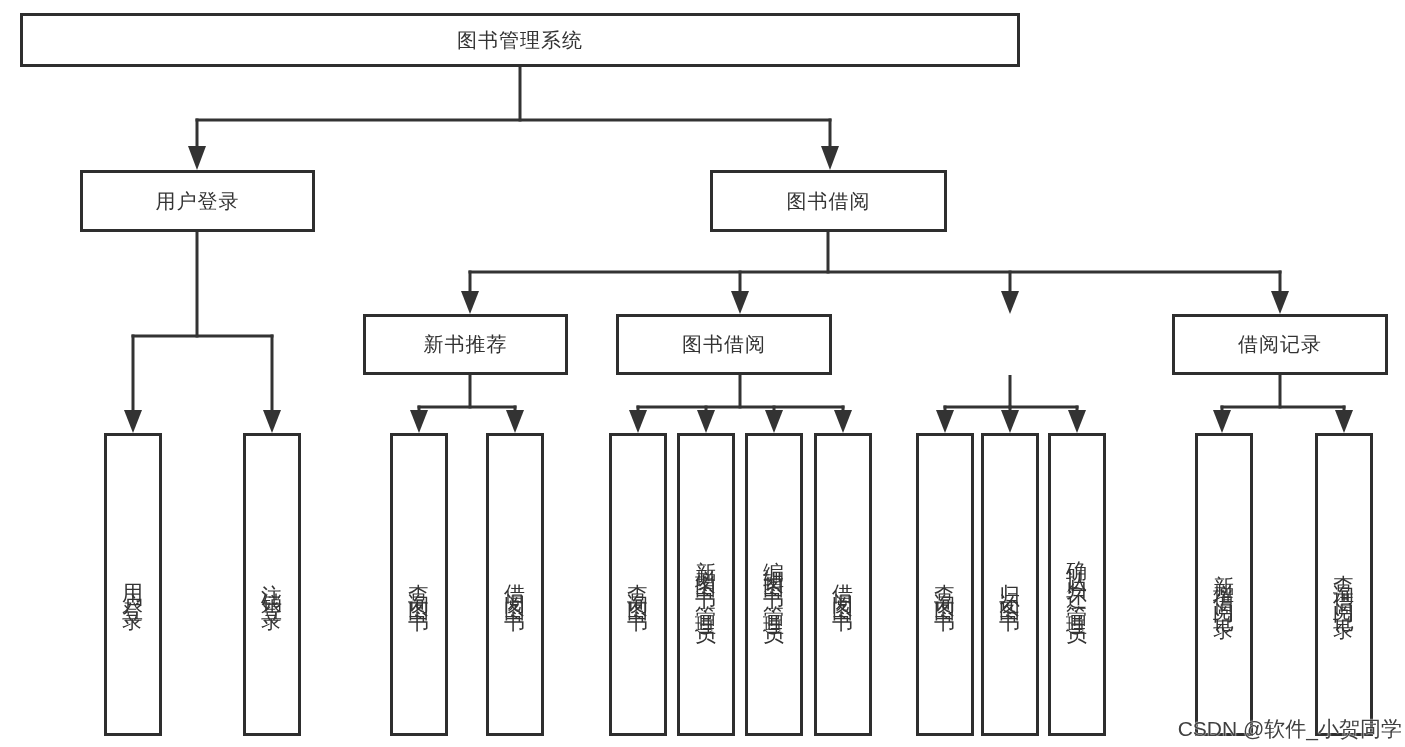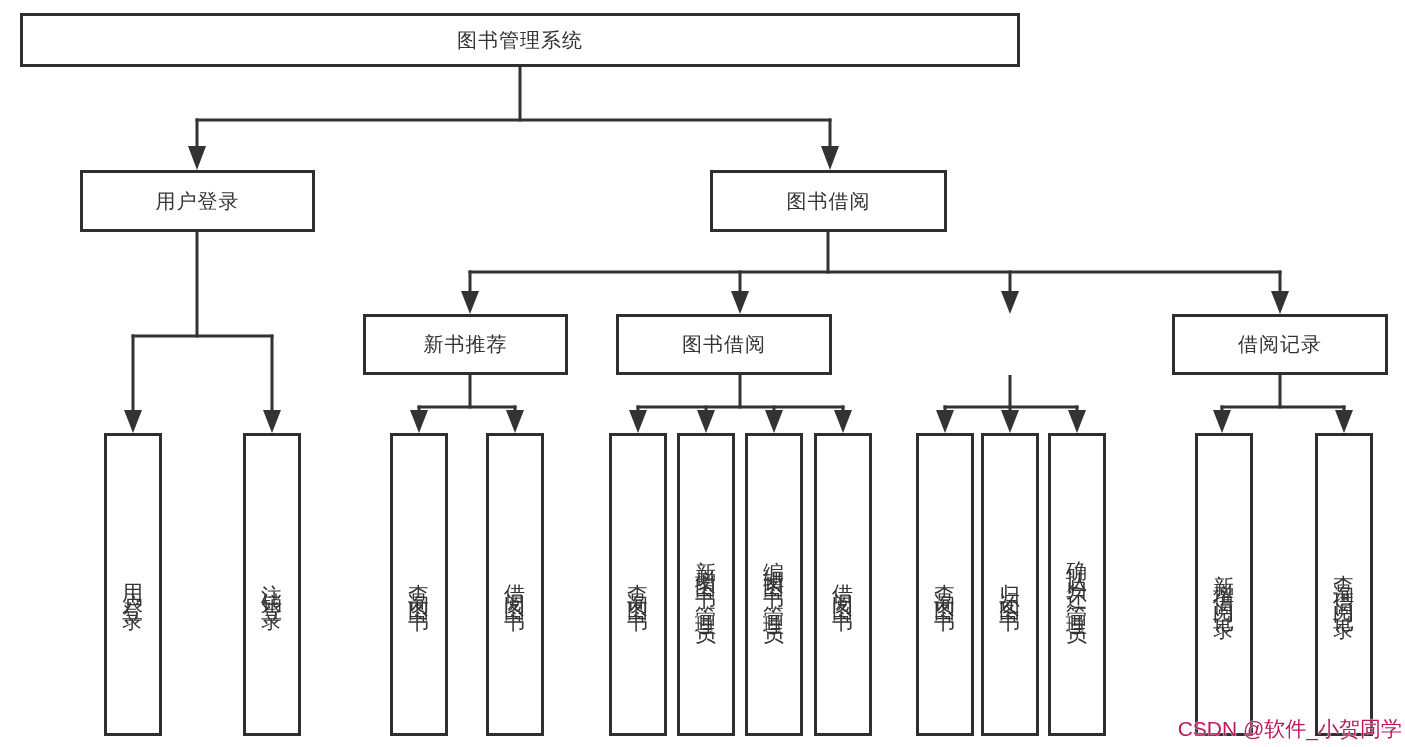--- a/index.html
+++ b/index.html
@@ -30,21 +30,21 @@
     font-size:21px;
     letter-spacing:9px;
     line-height:1;
   }
   .watermark{
     position:absolute;
     right:3px;
     top:715px;
     z-index:5;
     font-size:21px;
-    color:#be185d;
+    color:#404040;
     text-shadow:0 0 2px #ffffff, 0 0 1px #ffffff;
     white-space:nowrap;
   }
 </style>
 </head>
 <body>
 
 <div class="canvas">
 
   <svg class="connectors" width="1405" height="747" viewBox="0 0 1405 747">

